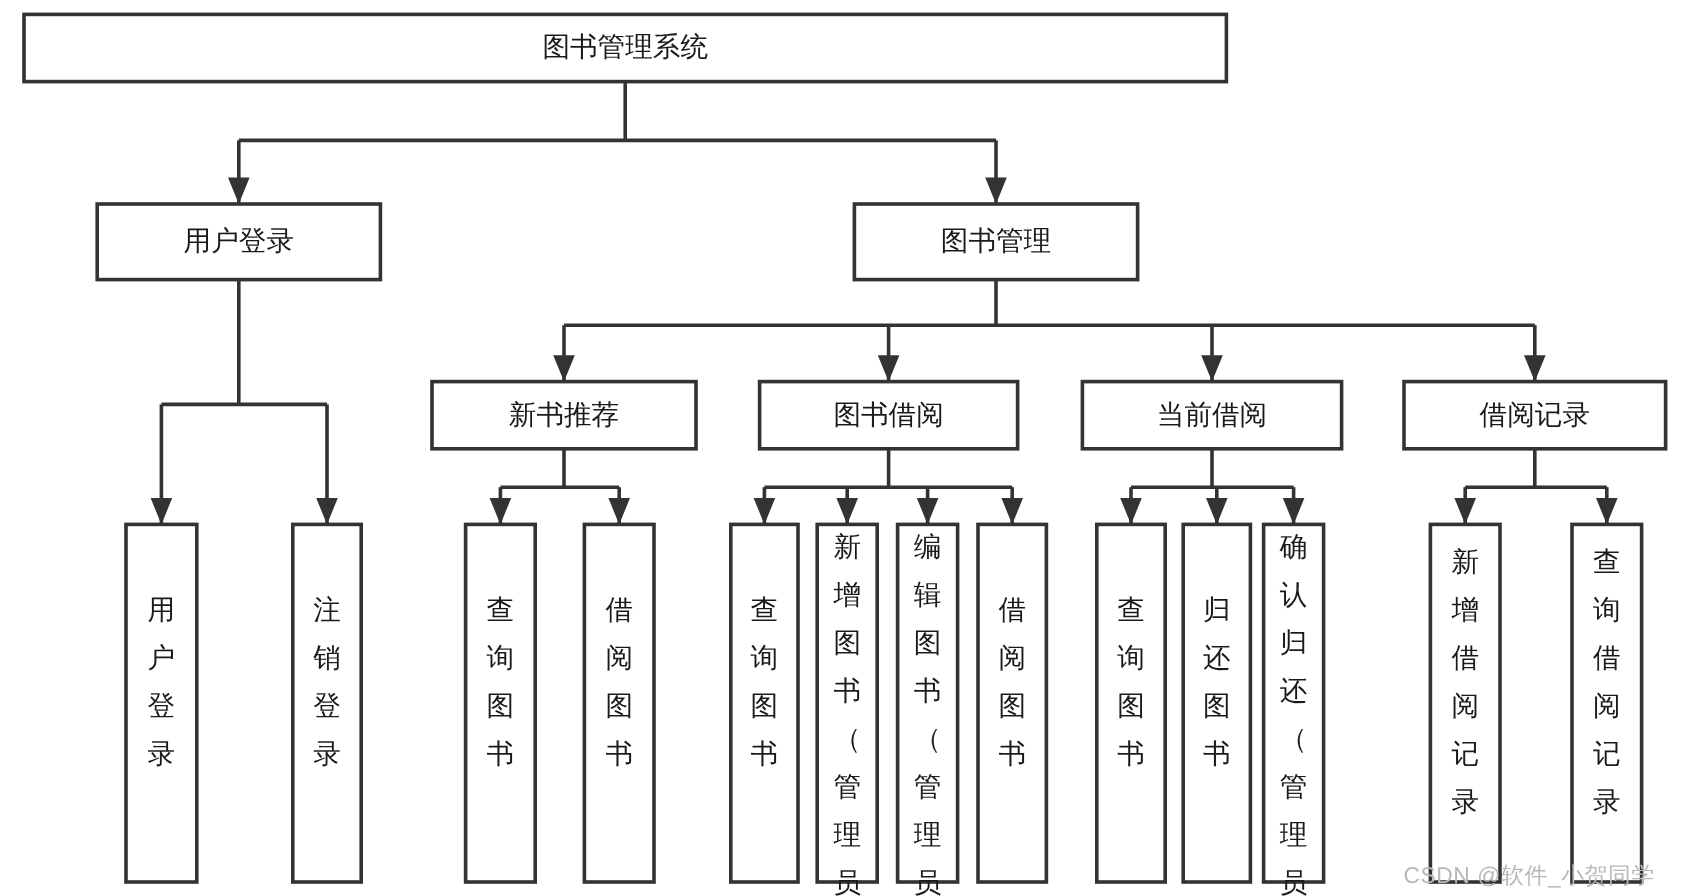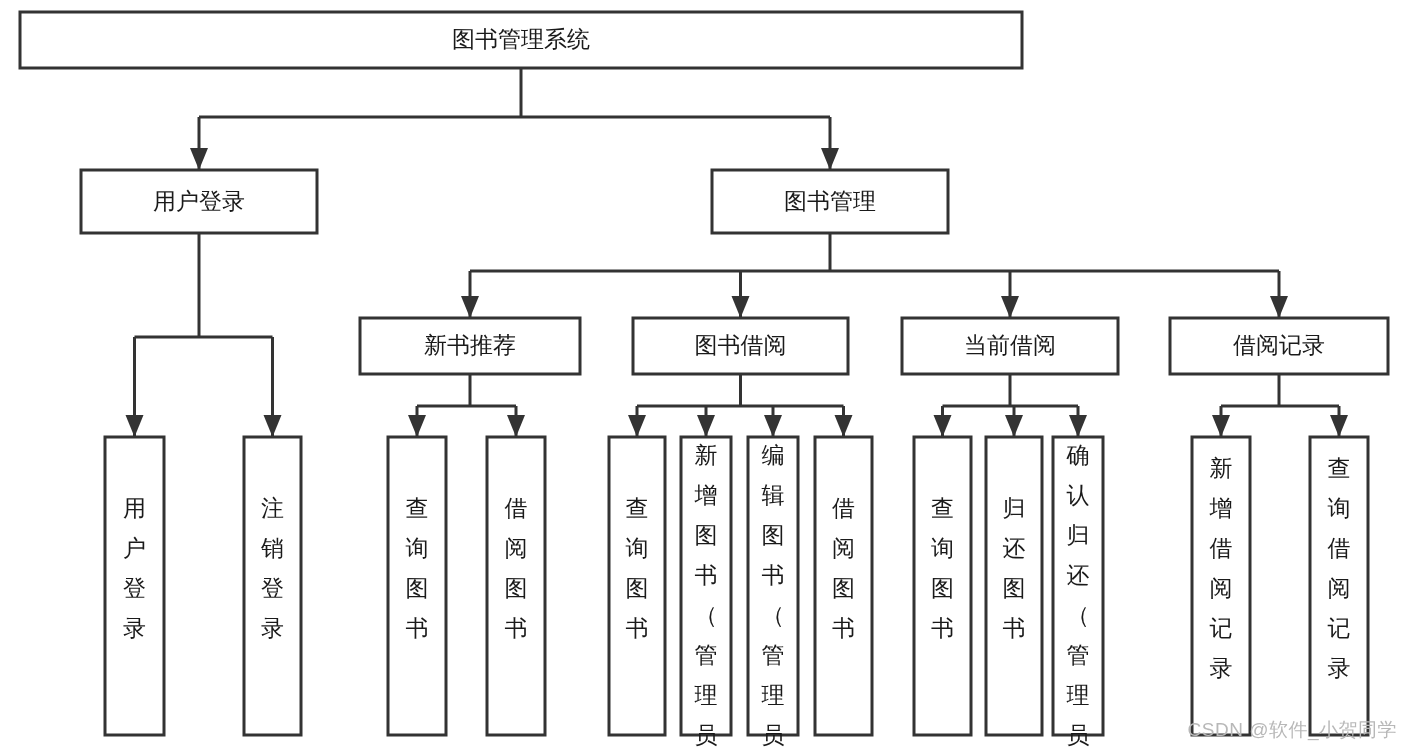--- a/index.html
+++ b/index.html
@@ -53,21 +53,21 @@
   }
   .node-label-v {
     font-family: "Liberation Sans", "DejaVu Sans", sans-serif;
     font-size: 23px;
     fill: #1a1a1a;
     text-anchor: middle;
     white-space: pre;
   }
   .watermark-text {
     position: absolute;
-    right: 8px;
+    right: 26px;
     bottom: 4px;
     font-family: "Liberation Sans", "DejaVu Sans", sans-serif;
     font-size: 19px;
     color: #b8b8b8;
     letter-spacing: 0.5px;
     user-select: none;
     pointer-events: none;
     white-space: nowrap;
   }
 </style>

